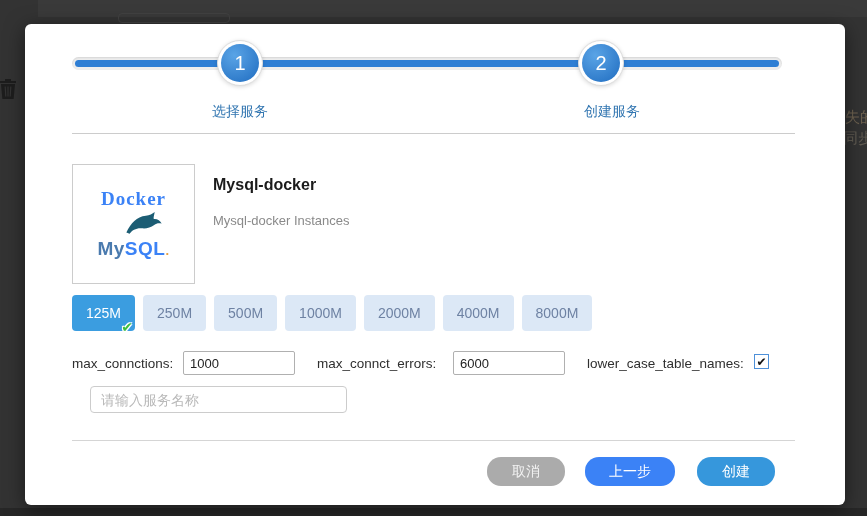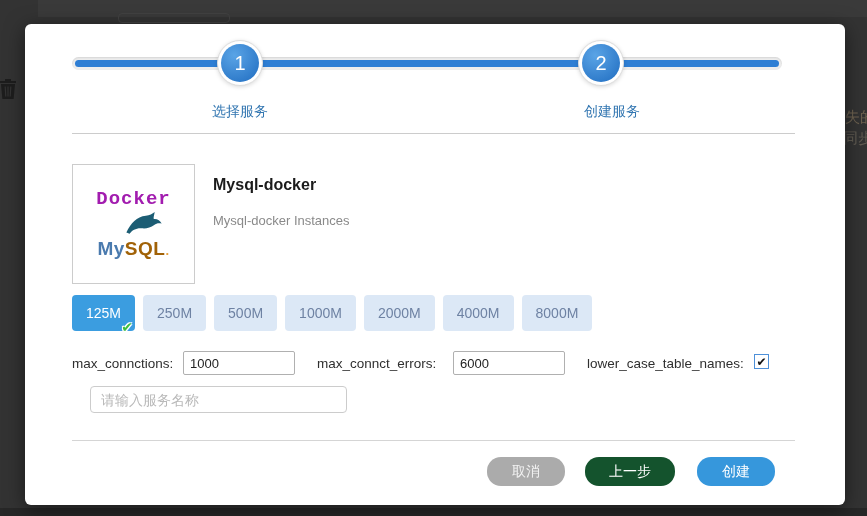--- a/index.html
+++ b/index.html
@@ -45,25 +45,25 @@
   .step-label.l1 { left:145px; }
   .step-label.l2 { left:517px; }
   .divider { position:absolute; left:47px; width:723px; border-top:1px solid #ccc; }
   .divider.d1 { top:109px; }
   .divider.d2 { top:416px; border-top-color:#d5d5d5; }
 
   
   .logo-box { position:absolute; left:47px; top:140px; width:123px; height:120px;
     border:1px solid #ccc; display:flex; flex-direction:column; align-items:center;
     justify-content:center; background:#fff; }
-  .docker-text { font-family:Liberation Mono, monospace; font-weight:bold;
-    font-size:19px; color:#a21caf; letter-spacing:1px; }
+  .docker-text { font-family:Liberation Serif, serif; font-weight:bold;
+    font-size:19px; color:#3b82f6; letter-spacing:1px; }
   .dolphin-wrap { margin:2px 0 0 20px; height:26px; }
   .mysql-text { font-size:19px; font-weight:bold; color:#4a7aae; letter-spacing:.5px; }
-  .mysql-text .sql { color:#a16207; }
+  .mysql-text .sql { color:#3b82f6; }
   .mysql-text .dot { color:#e7a03c; font-size:13px; }
   .service-title { position:absolute; left:188px; top:152px; font-size:16px;
     font-weight:bold; color:#1b1b1b; }
   .service-subtitle { position:absolute; left:188px; top:189px; font-size:13px; color:#8a8a8a; }
 
   
   .mem-row { position:absolute; left:47px; top:271px; display:flex; gap:8px; }
   .mem-btn { height:36px; min-width:57px; padding:0 14px; background:#dce8f6; color:#6e82a3;
     font-size:14px; border:none; border-radius:4px; display:flex; align-items:center;
     justify-content:flex-start; position:relative; cursor:pointer;
@@ -89,21 +89,21 @@
   .name-input { position:absolute; left:47px; top:362px; width:257px; height:27px;
     border:1px solid #ccc; border-radius:4px; padding:0 10px; font-size:14px; color:#333;
     font-family:"Liberation Sans","DejaVu Sans",sans-serif;margin-left:18px; }
   .name-input::placeholder { color:#b9b9b9; }
 
   
   .footer-btn { position:absolute; top:433px; height:29px; border:none; border-radius:14px;
     font-size:14px; color:#fff; cursor:pointer;
     font-family:"Liberation Sans","DejaVu Sans",sans-serif; }
   .footer-btn.cancel { left:462px; width:78px; background:#ababab; color:#f3f3f3; }
-  .footer-btn.prev { left:560px; width:90px; background:#14532d; }
+  .footer-btn.prev { left:560px; width:90px; background:#3b82f6; }
   .footer-btn.create { left:672px; width:78px; background:#3697dc; }
 </style>
 </head>
 <body>
 
 <div class="screen">
 
   <div class="top-strip"></div>
   <div class="top-btn-outline"></div>
   <div class="trash">

